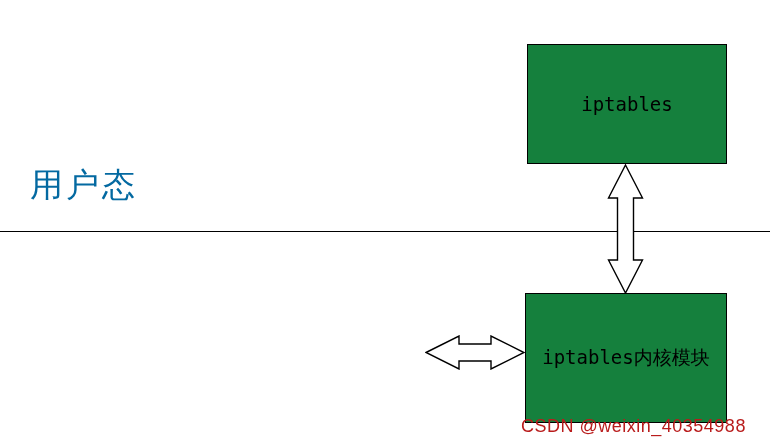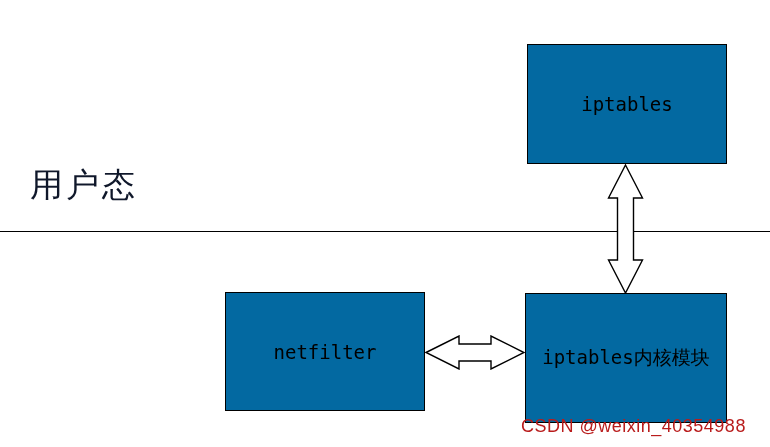--- a/index.html
+++ b/index.html
@@ -12,41 +12,41 @@
     width: 770px;
     height: 447px;
     background: #ffffff;
     overflow: hidden;
     font-family: "DejaVu Sans", sans-serif;
   }
   .side-label {
     position: absolute;
     font-family: "DejaVu Serif", "Liberation Serif", serif;
     font-size: 33px;
-    color: #0f172a;
+    color: #0369a1;
     letter-spacing: 3px;
     white-space: nowrap;
     z-index: 3;
   }
   .label-user   { left: 30px; top: 163px; }
   .label-kernel { left: 31px; top: 273px; }
   .divider {
     position: absolute;
     left: 0;
     top: 231px;
     width: 770px;
     height: 0;
     border-top: 1.5px solid #000000;
     z-index: 1;
   }
   .dbox {
     position: absolute;
     box-sizing: border-box;
     border: 1.5px solid #000000;
-    background: #0369a1;
+    background: #15803d;
     display: flex;
     align-items: center;
     justify-content: center;
     font-family: "DejaVu Sans Mono", "Liberation Mono", monospace;
     font-size: 19px;
     color: #000000;
     white-space: nowrap;
     z-index: 2;
   }
   .box-iptables { left: 527px; top: 44px;  width: 200px; height: 120px; }
@@ -83,23 +83,20 @@
 
   <div class="side-label label-user">用户态</div>
 
   <div class="divider"></div>
 
 
   <div class="dbox box-iptables">
     <span>iptables</span>
   </div>
 
-  <div class="dbox box-netfilter">
-    <span>netfilter</span>
-  </div>
 
   <div class="dbox box-kernelmod">
     <span>iptables内核模块</span>
   </div>
 
   <svg class="arrow arrow-vertical" width="37" height="130" viewBox="0 0 37 130">
     <path d="M18.5,1 L35.5,34 L26.5,34 L26.5,96 L35.5,96 L18.5,129 L1.5,96 L10.5,96 L10.5,34 L1.5,34 Z"></path>
   </svg>
 
   <svg class="arrow arrow-horizontal" width="100" height="35" viewBox="0 0 100 35">

